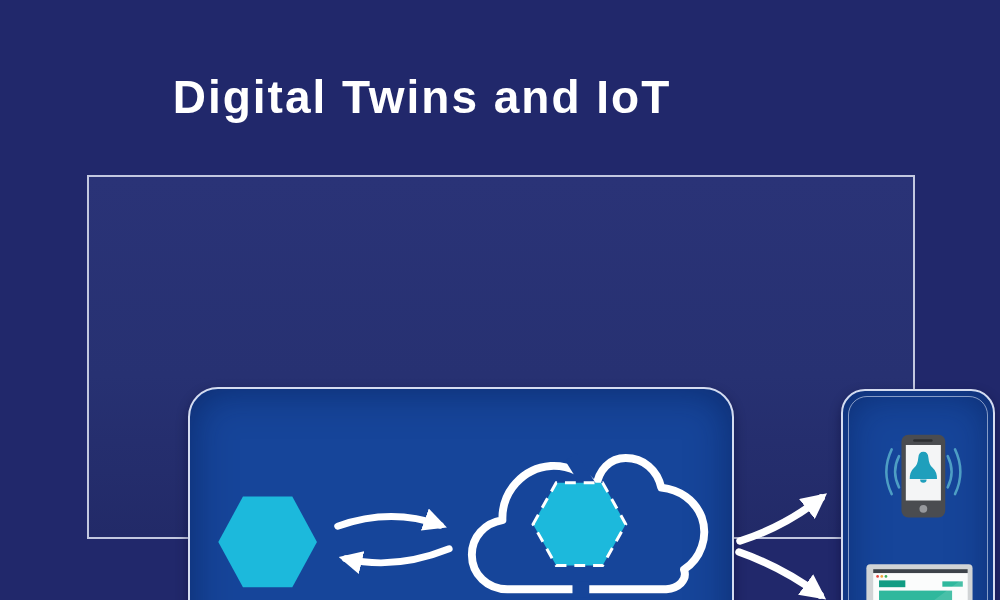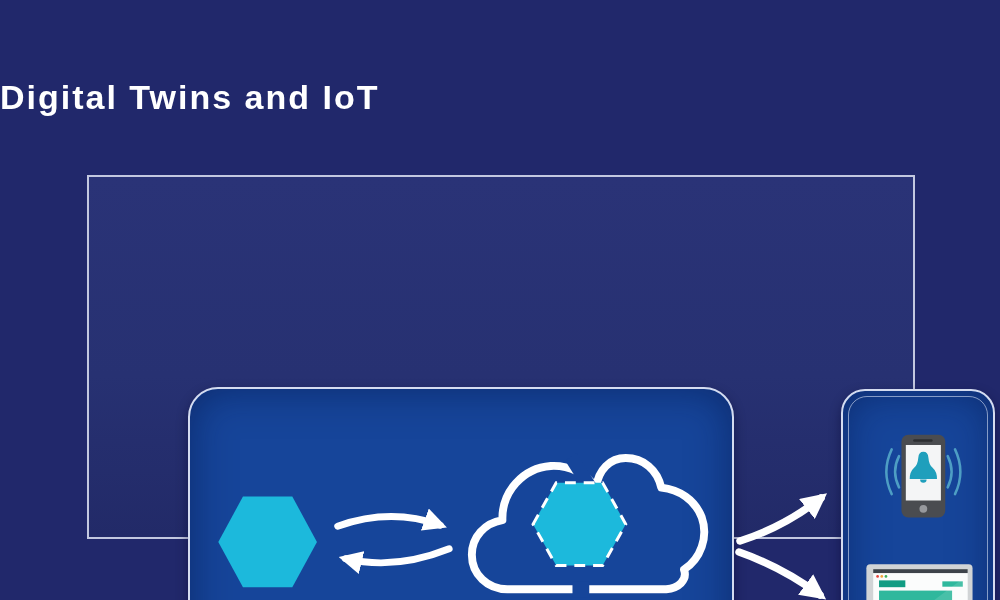--- a/index.html
+++ b/index.html
@@ -6,22 +6,22 @@
   body{
     width:1000px;height:600px;overflow:hidden;
     font-family:"Liberation Sans", sans-serif;
     background:#21286B;
     position:relative;
   }
   .page{position:absolute;inset:0;width:1000px;height:600px;background:#21286B;}
 
   .title{
     position:absolute;left:0;top:62px;width:844px;height:70px;
-    text-align:left;line-height:70px;
-    color:#FFFFFF;font-size:34px;font-weight:700;letter-spacing:2px;
+    text-align:center;line-height:70px;
+    color:#FFFFFF;font-size:46px;font-weight:700;letter-spacing:2px;
   }
 
   .frame{
     position:absolute;left:87px;top:175px;width:828px;height:364px;
     box-sizing:border-box;
     border:2px solid #C3C8E0;
     background:linear-gradient(180deg,#2A3377 0%,#273172 55%,#222A68 100%);
   }
 
   .panel{

